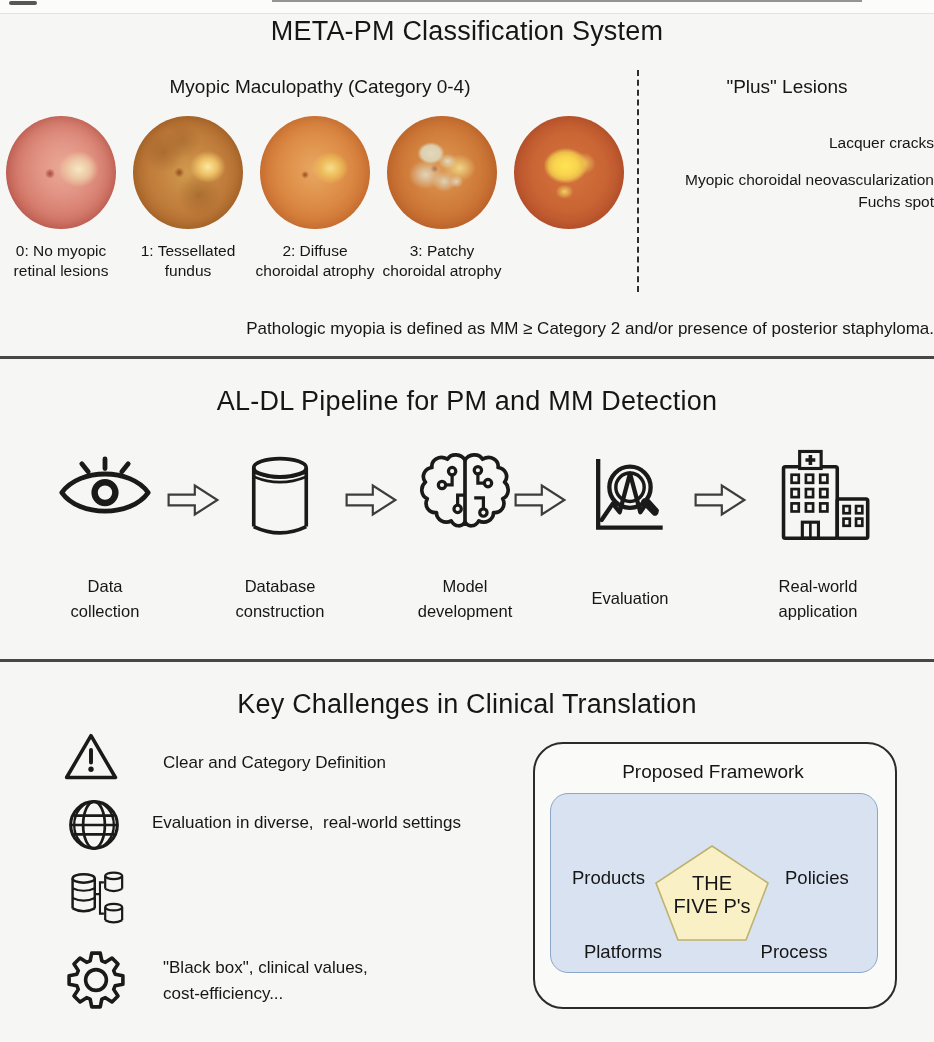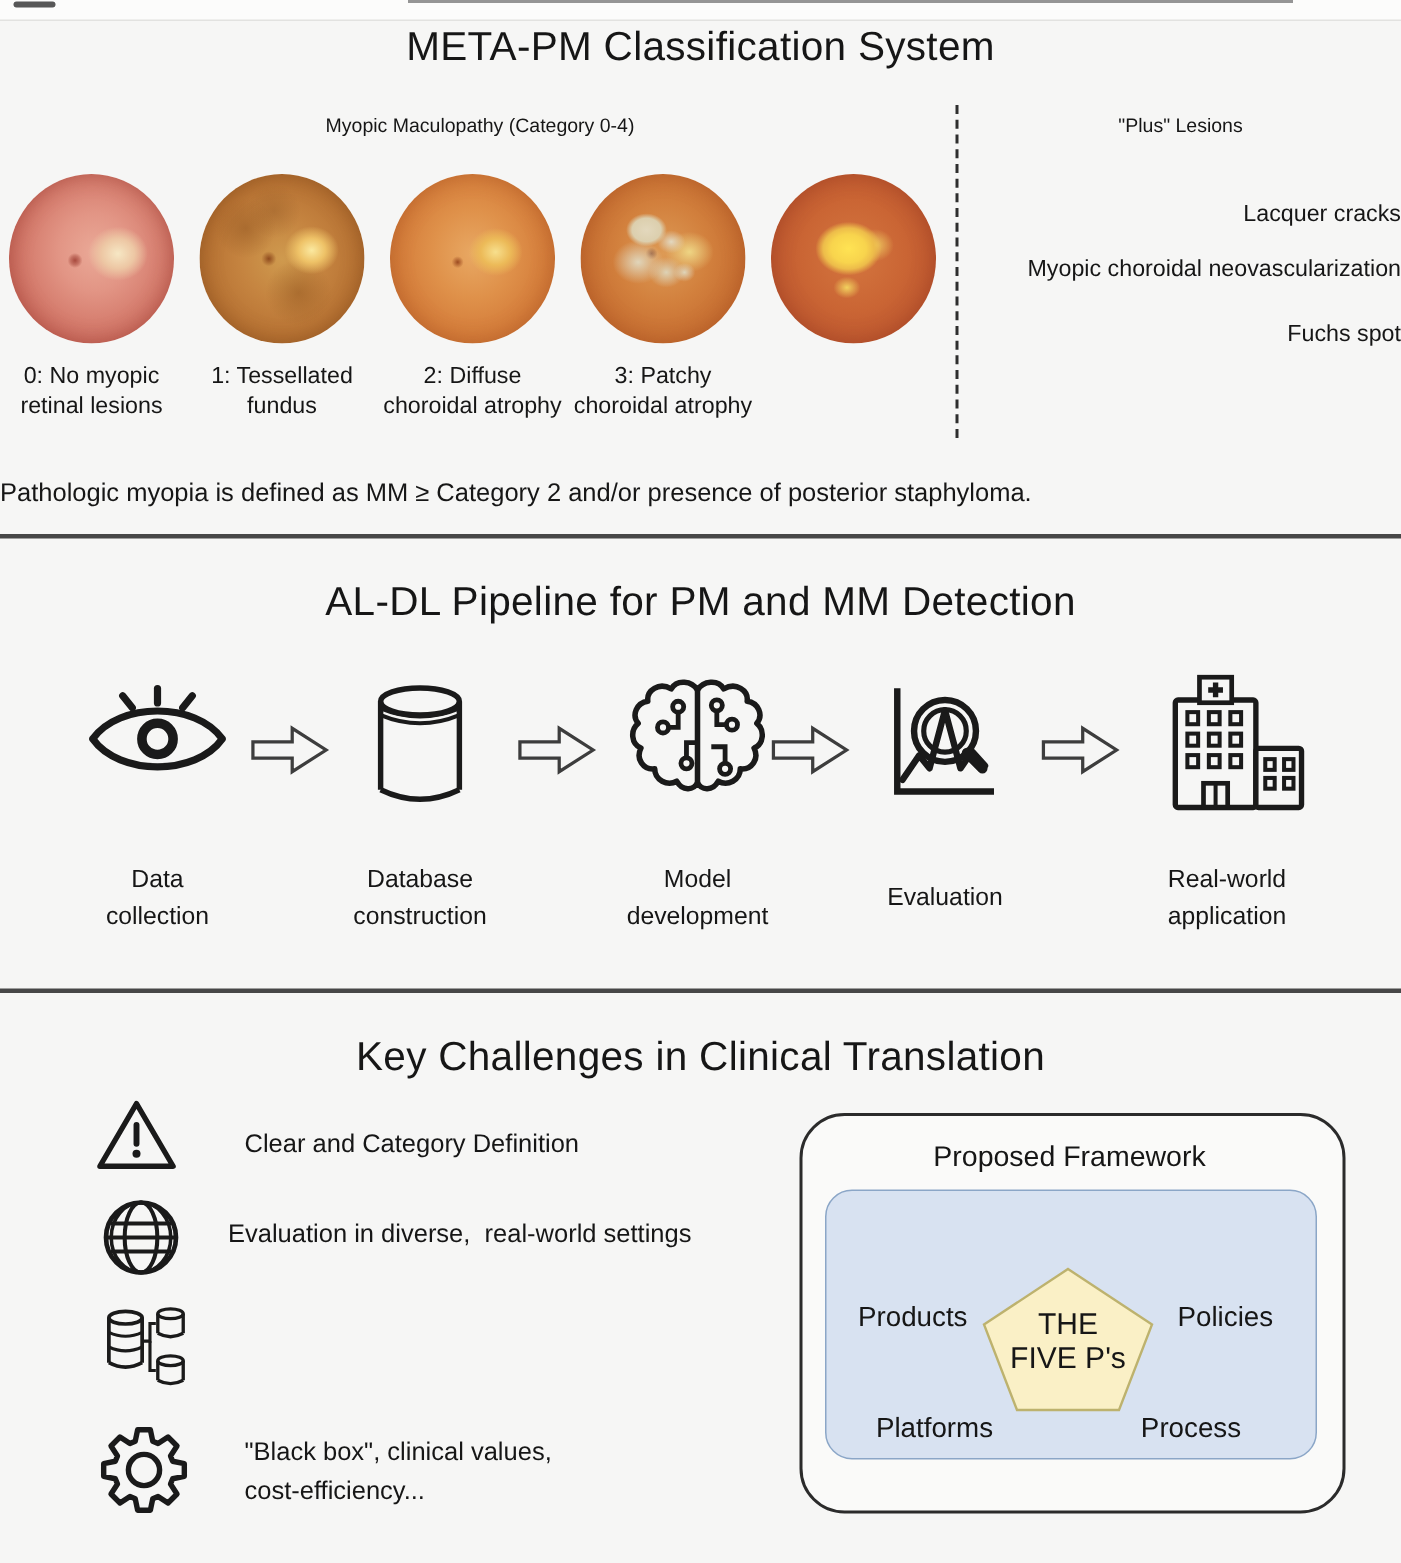--- a/index.html
+++ b/index.html
@@ -1,21 +1,21 @@
 <!DOCTYPE html>
 <html><head>
 <meta charset="utf-8">
 <style>
   html,body{margin:0;padding:0;background:#e9e9e9;}
   .stage{position:relative;width:934px;height:1042px;background:#f6f6f5;overflow:hidden;
          font-family:"Liberation Sans",sans-serif;color:#161616;}
   .abs{position:absolute;}
   .ctr{text-align:center;}
   .panel-title{font-size:27px;letter-spacing:.2px;width:934px;left:0;text-align:center;}
-  .sub-hdr{font-size:13px;}
+  .sub-hdr{font-size:19px;}
   .divider{left:0;width:934px;height:3px;background:#474747;}
   .top-strip{left:0;top:0;width:934px;height:13px;background:#fcfcfb;border-bottom:1px solid #e2e2e0;}
   .art1{left:9px;top:1px;width:28px;height:4px;background:#3a3a3a;border-radius:2px;opacity:.85;}
   .art2{left:272px;top:0;width:590px;height:2px;background:#6a6a6a;opacity:.7;}
   .vdash{left:637px;top:70px;height:222px;width:0;border-left:2px dashed #2e2e2e;}
   
   .fundus{width:110px;height:113px;border-radius:50%;top:116px;}
   .f0{background:
       radial-gradient(20px 18px at 66% 47%, #f6e7c4 0%, #edc7a4 55%, rgba(237,199,164,0) 100%),
       radial-gradient(5px 5px at 40% 51%, #a84a3e 0%, rgba(168,74,62,.5) 60%, rgba(168,74,62,0) 100%),
@@ -46,21 +46,21 @@
       box-shadow:inset 0 0 14px rgba(150,70,25,.4);}
   .f4{background:
       radial-gradient(26px 21px at 47% 44%, #ffe353 0%, #f8d44d 45%, #edbc4a 65%, rgba(237,188,74,0) 85%),
       radial-gradient(10px 8px at 46% 67%, #f2d15e 0%, rgba(242,209,94,0) 90%),
       radial-gradient(14px 12px at 63% 42%, #eec65e 0%, rgba(238,198,94,0) 90%),
       radial-gradient(4px 4px at 38% 49%, #8a3a1a 0%, rgba(138,58,26,0) 100%),
       radial-gradient(ellipse at 50% 48%, #d4763f 0%, #ca6534 45%, #bd5730 75%, #b04e2b 100%);
       box-shadow:inset 0 0 14px rgba(140,50,25,.45);}
   .cat-label{width:140px;top:241px;font-size:15.5px;line-height:20px;text-align:center;}
   .plus-item{left:640px;width:294px;text-align:right;font-size:15.5px;white-space:nowrap;}
-  .note{top:319px;left:0;width:934px;text-align:left;font-size:17px;}
+  .note{top:319px;left:0;width:934px;text-align:right;font-size:17px;}
   
   .step-label{width:150px;top:574px;font-size:16.5px;line-height:25px;text-align:center;}
   .step-label span{display:block;white-space:pre-wrap;}
   .pad-one{padding-top:12px;}
   
   .ch-text{font-size:17px;line-height:26px;}
   .ch-text span{display:block;white-space:pre-wrap;}
   
   .fw-outer{left:533px;top:742px;width:360px;height:263px;background:#fafaf9;
             border:2px solid #2b2b2b;border-radius:30px;}
@@ -106,21 +106,21 @@
     <span style="display:block">2: Diffuse</span>
     <span style="display:block">choroidal atrophy</span>
   </div>
   <div class="abs cat-label" style="left:372px">
     <span style="display:block">3: Patchy</span>
     <span style="display:block">choroidal atrophy</span>
   </div>
 
   <div class="abs plus-item" style="top:134px">Lacquer cracks</div>
   <div class="abs plus-item" style="top:171px">Myopic choroidal neovascularization</div>
-  <div class="abs plus-item" style="top:214px">Fuchs spot</div>
+  <div class="abs plus-item" style="top:193px">Fuchs spot</div>
 
   <div class="abs note">Pathologic myopia is defined as MM ≥ Category 2 and/or presence of posterior staphyloma.</div>
 
   <div class="abs divider" style="top:356px"></div>
 
   <div class="abs panel-title" style="top:386px">AL-DL Pipeline for PM and MM Detection</div>
 
   <div class="abs" style="left:57px;top:455px">
     <svg width="96" height="72" viewBox="0 0 120 90" fill="none" stroke="#1a1a1a">
       <path d="M6 47 C28 16 92 16 114 47 C92 78 28 78 6 47 Z" stroke-width="6" stroke-linejoin="round"></path>

